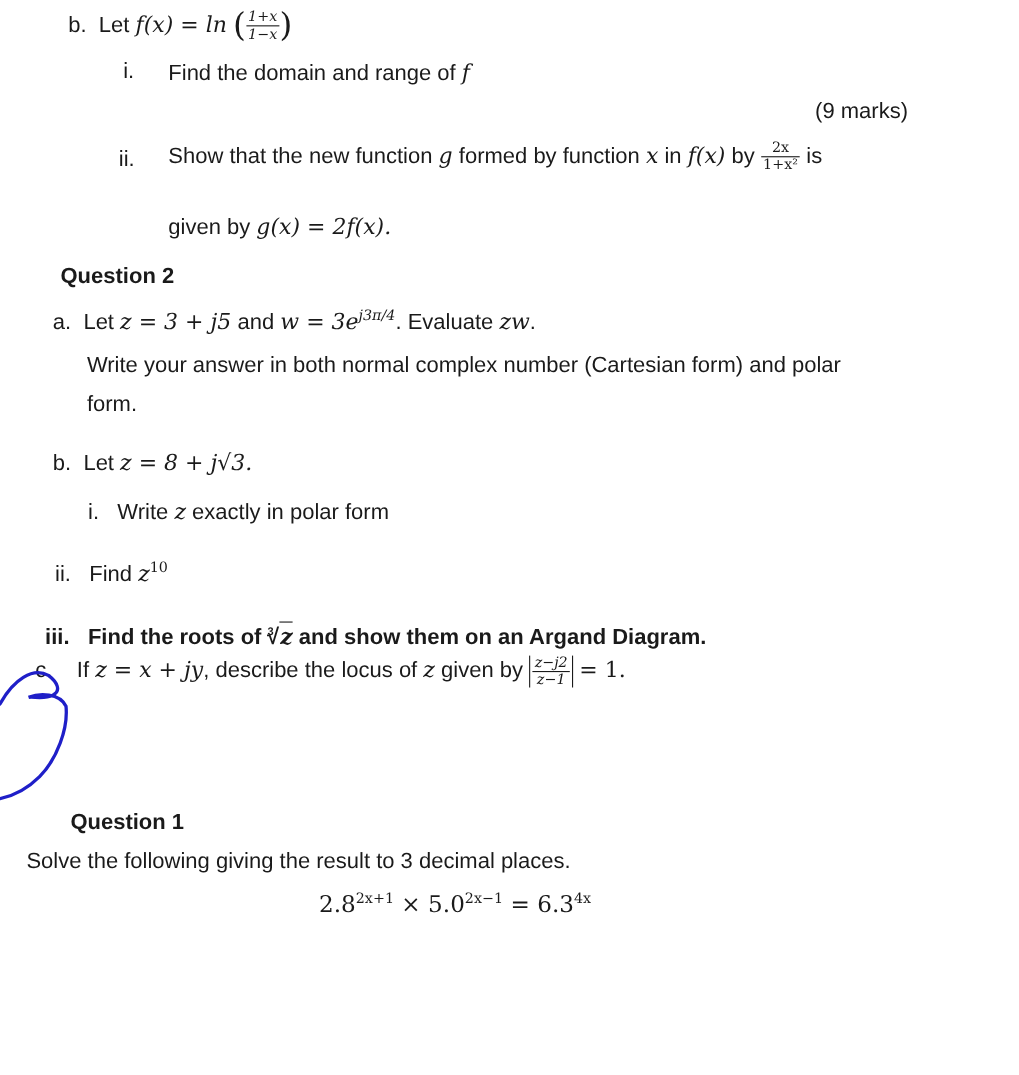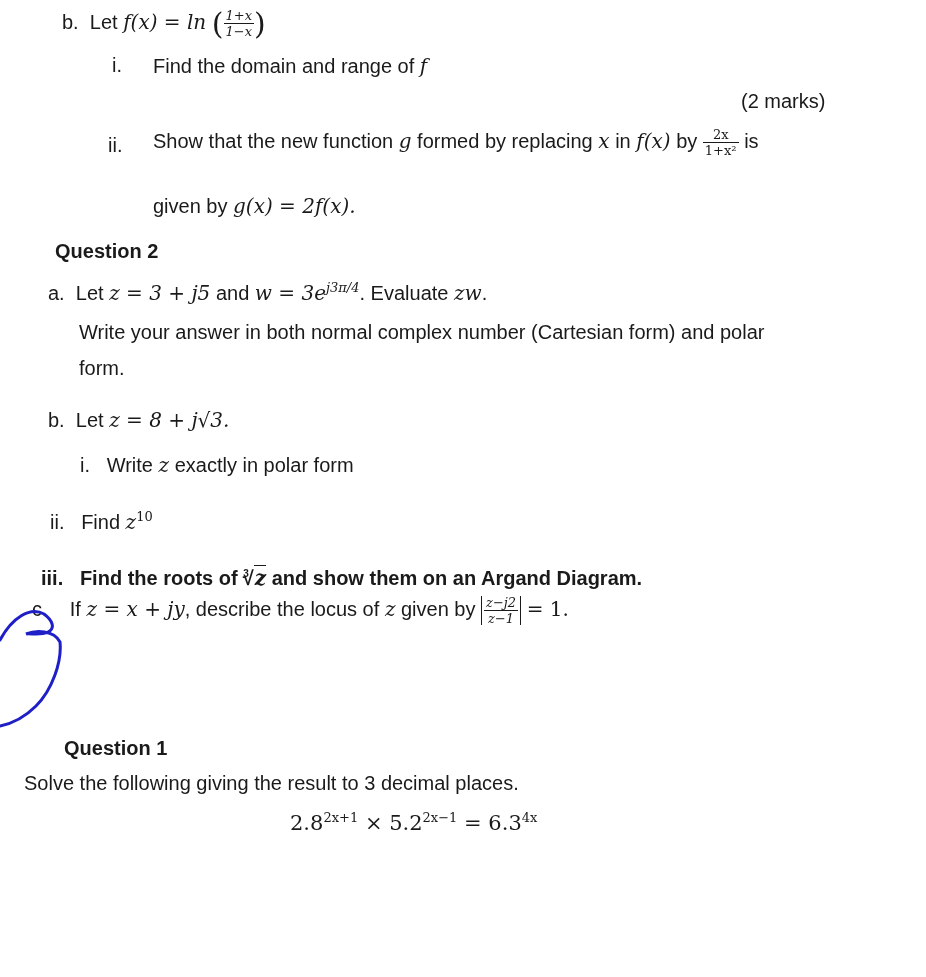--- a/index.html
+++ b/index.html
@@ -29,27 +29,27 @@
 </div>
 
 <div class="abs" style="left:112px;top:54px;">
   <span>i.</span>
 </div>
 <div class="abs" style="left:153px;top:54px;">
   <span>Find the domain and range of</span>
   <span class="m">f</span>
 </div>
 
-<div class="abs" style="left:741px;top:90px;">(2 marks)</div>
+<div class="abs" style="left:741px;top:90px;">(9 marks)</div>
 
 <div class="abs" style="left:108px;top:134px;">ii.</div>
 <div class="abs" style="left:153px;top:128px;">
   <span>Show that the new function</span>
   <span class="m">g</span>
-  <span>formed by replacing</span>
+  <span>formed by function</span>
   <span class="m">x</span>
   <span>in</span>
   <span class="m">f(x)</span>
   <span>by</span>
   <span class="frac mr"><span class="num">2x</span><span class="den">1+x²</span></span>
   <span>is</span>
 </div>
 <div class="abs" style="left:153px;top:194px;">
   <span>given by</span>
   <span class="m">g(x) = 2f(x).</span>
@@ -103,20 +103,20 @@
   <span class="bar"><span class="frac m"><span class="num">z−j2</span><span class="den">z−1</span></span></span>
   <span class="mr">= 1.</span>
 </div>
 
 <div class="abs bold" style="left:24px;top:737px;">Question 1</div>
 <div class="abs" style="left:24px;top:772px;">Solve the following giving the result to 3 decimal places.</div>
 
 <div class="abs mr" style="left:290px;top:810px;font-size:21px;">
   <span>2.8</span><sup>2x+1</sup>
   <span>×</span>
-  <span>5.2</span><sup>2x−1</sup>
+  <span>5.0</span><sup>2x−1</sup>
   <span>=</span>
   <span>6.3</span><sup>4x</sup>
 </div>
 
 <svg class="ink" width="926" height="977">
   <path d="M 0 640 C 12 618, 30 606, 44 614 C 52 620, 56 628, 48 632 C 40 636, 30 633, 26 634 C 36 630, 54 630, 60 642 C 62 662, 52 690, 36 706 C 24 718, 10 724, 0 726" fill="none" stroke="#1f1fc8" stroke-width="3" stroke-linecap="round"></path>
 </svg>
 
 </body></html>

